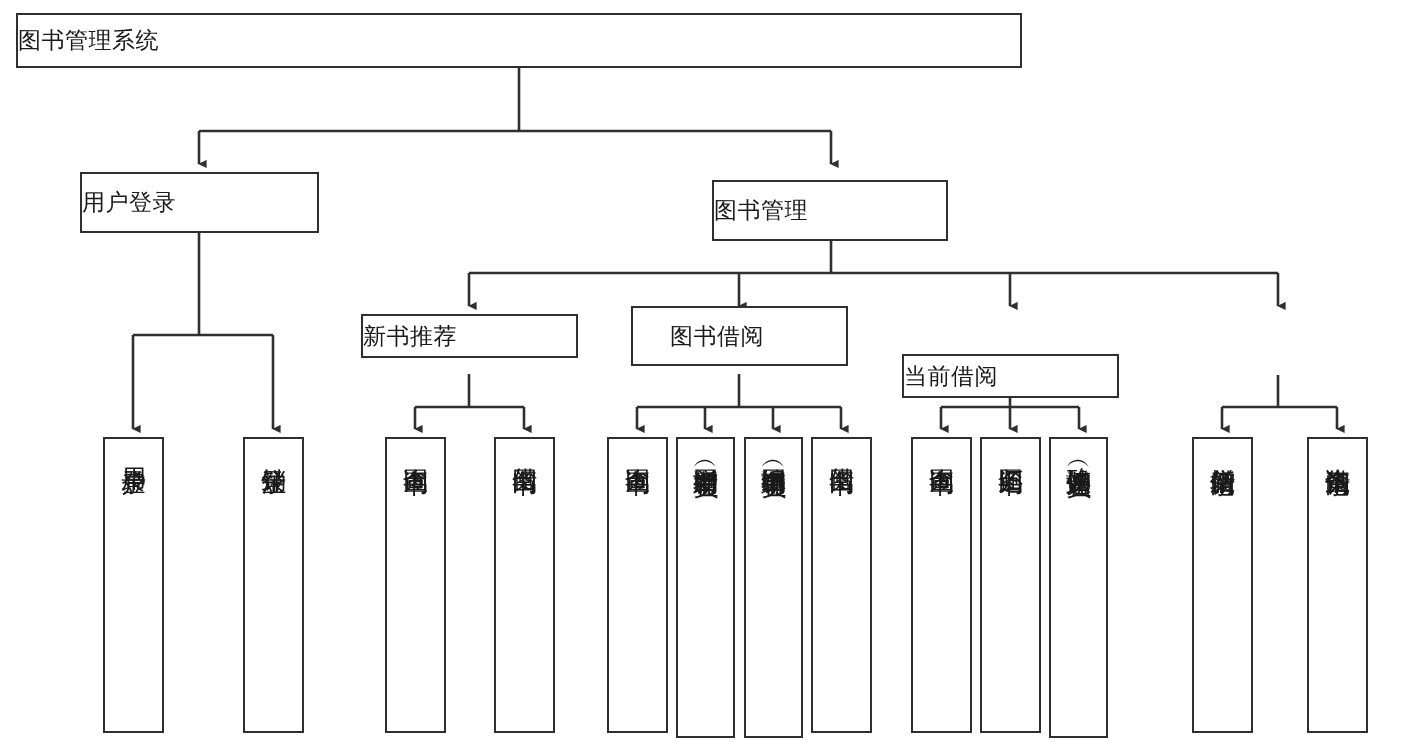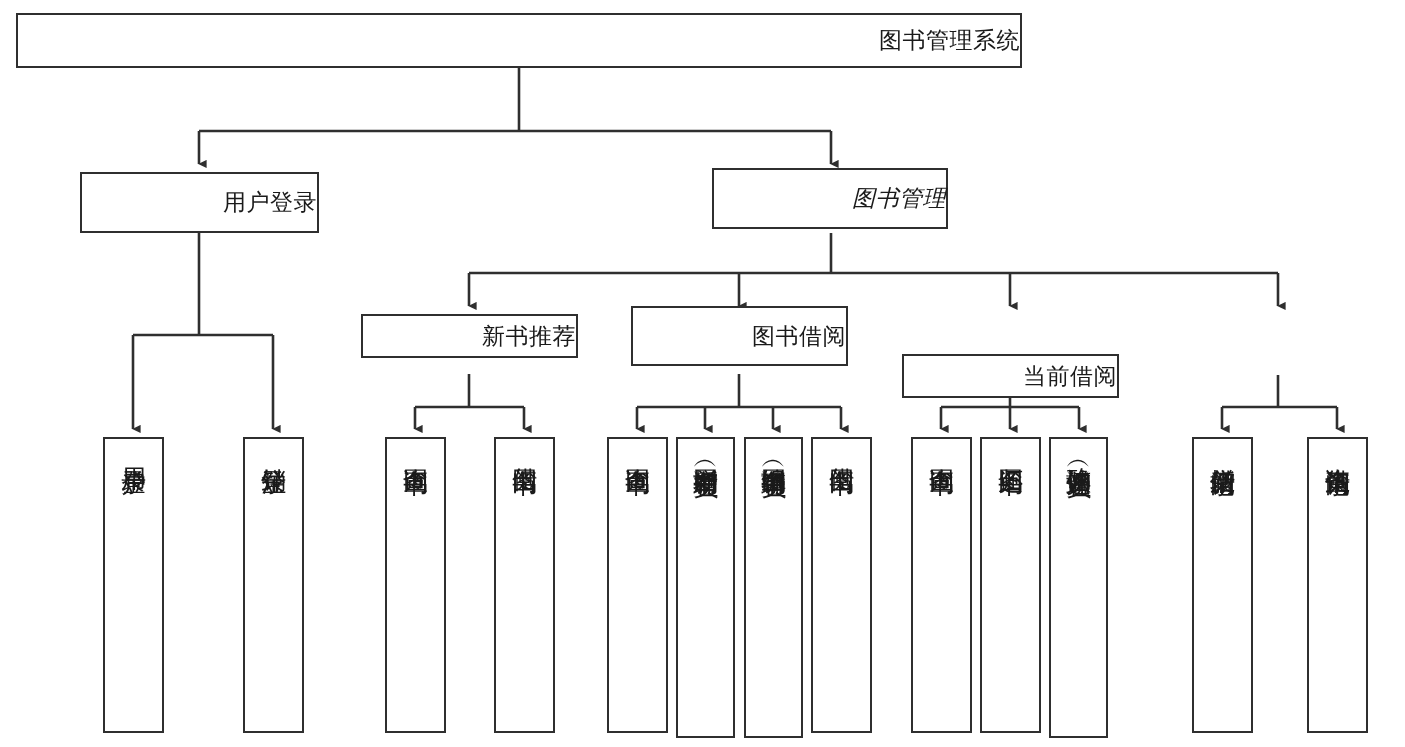--- a/index.html
+++ b/index.html
@@ -22,21 +22,21 @@
     width: 1405px;
     height: 747px;
   }
   .node {
     position: absolute;
     box-sizing: border-box;
     border: 2.5px solid #2f2f2f;
     background: #ffffff;
     display: flex;
     align-items: center;
-    justify-content: flex-end;
+    justify-content: flex-start;
     color: #1a1a1a;
     z-index: 2;
   }
   .node .label {
     white-space: nowrap;
     letter-spacing: 0.5px;
   }
   .node.horiz .label {
     font-size: 23px;
     line-height: 1;
@@ -125,21 +125,21 @@
   </svg>
 
   <div class="node root horiz" style="left:16px; top:13px; width:1006px; height:55px;">
     <span class="label">图书管理系统</span>
   </div>
 
   <div class="node horiz" style="left:80px; top:172px; width:239px; height:61px;">
     <span class="label">用户登录</span>
   </div>
 
-  <div class="node horiz" style="left:712px; top:168px; width:236px; height:61px;font-style:italic;">
+  <div class="node horiz" style="left:712px; top:180px; width:236px; height:61px;">
     <span class="label">图书管理</span>
   </div>
 
   <div class="node horiz" style="left:361px; top:314px; width:217px; height:44px;">
     <span class="label">新书推荐</span>
   </div>
 
   <div class="node horiz" style="left:631px; top:306px; width:217px; height:60px;padding-left:37px;">
     <span class="label">图书借阅</span>
   </div>

